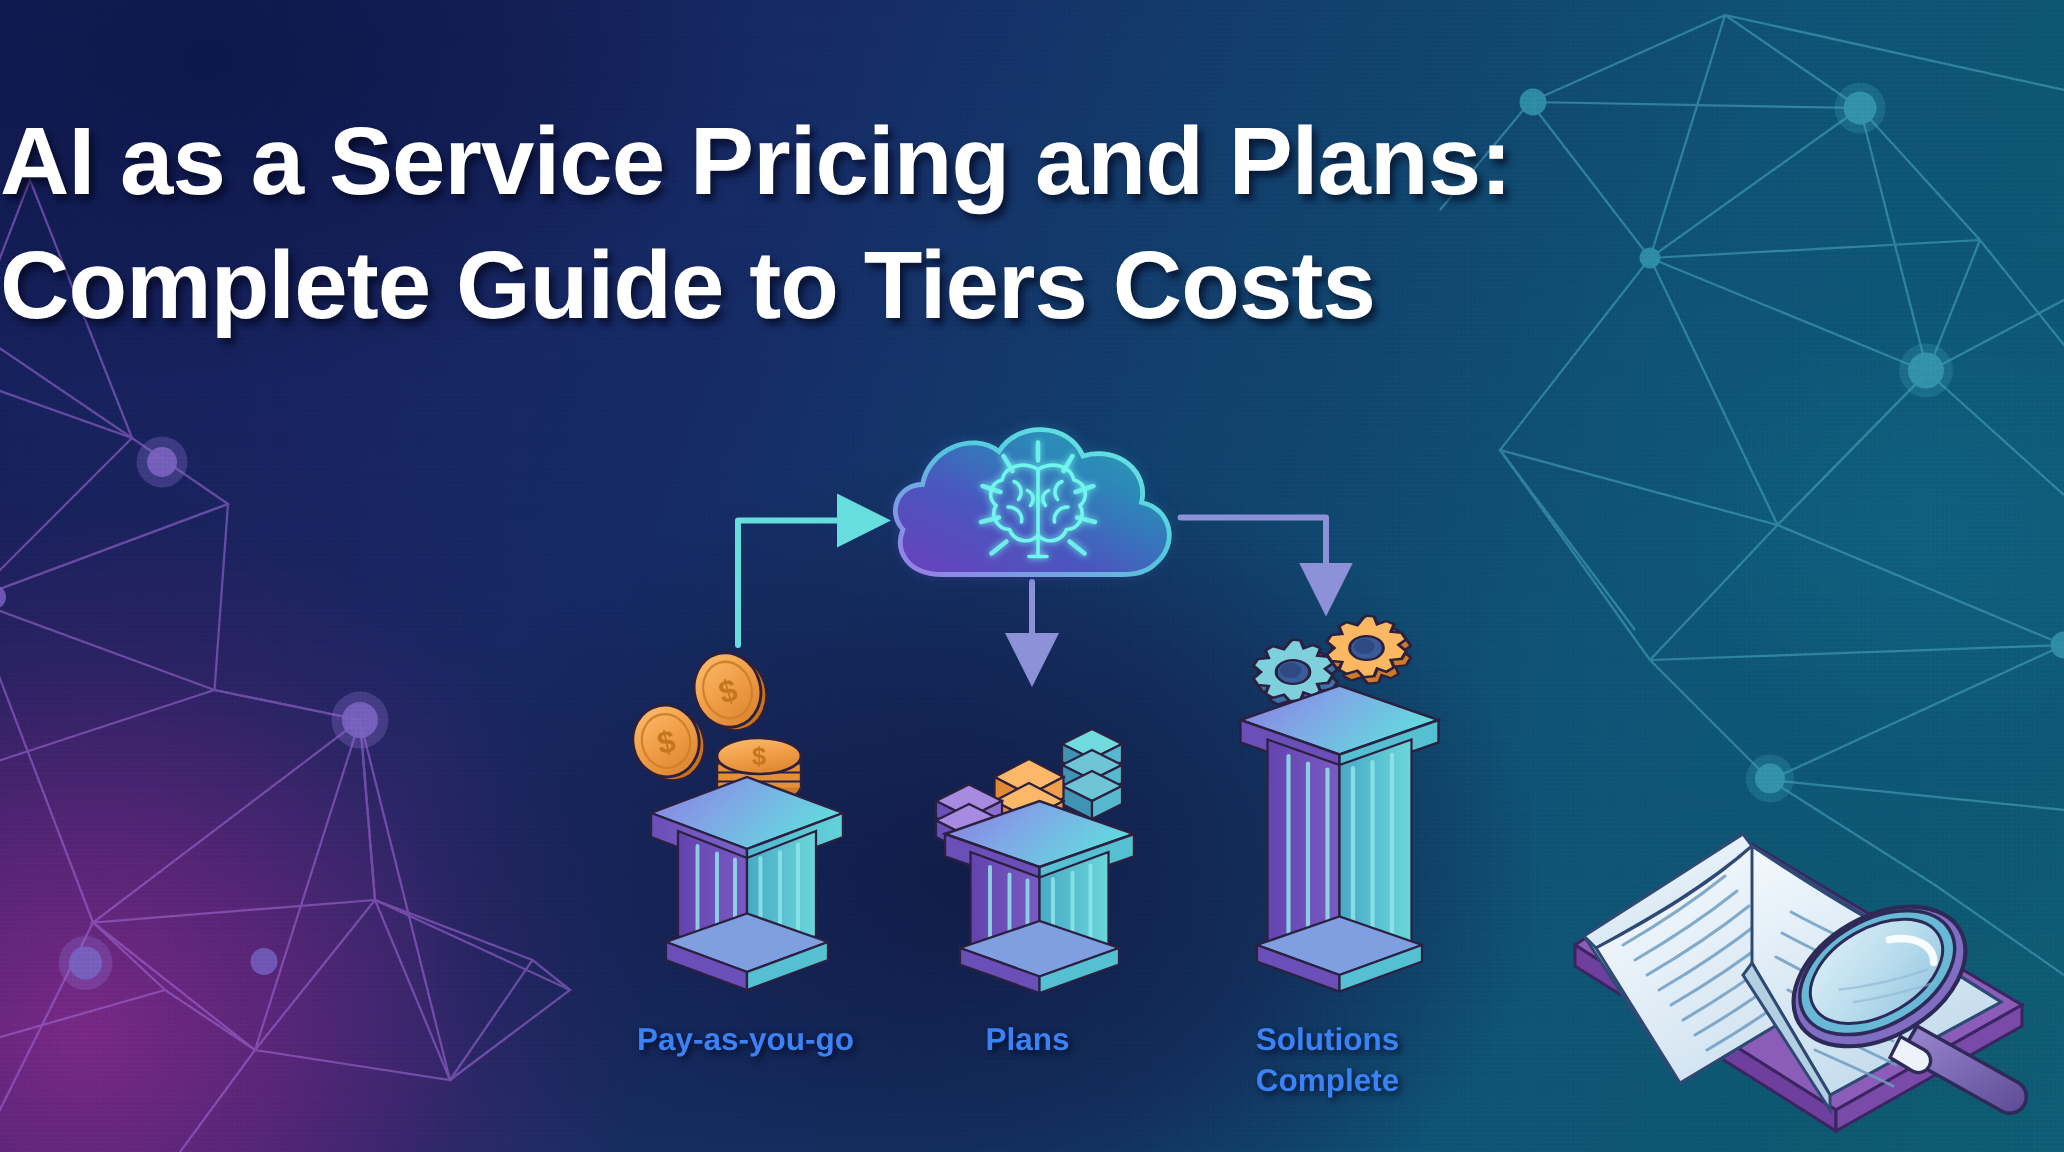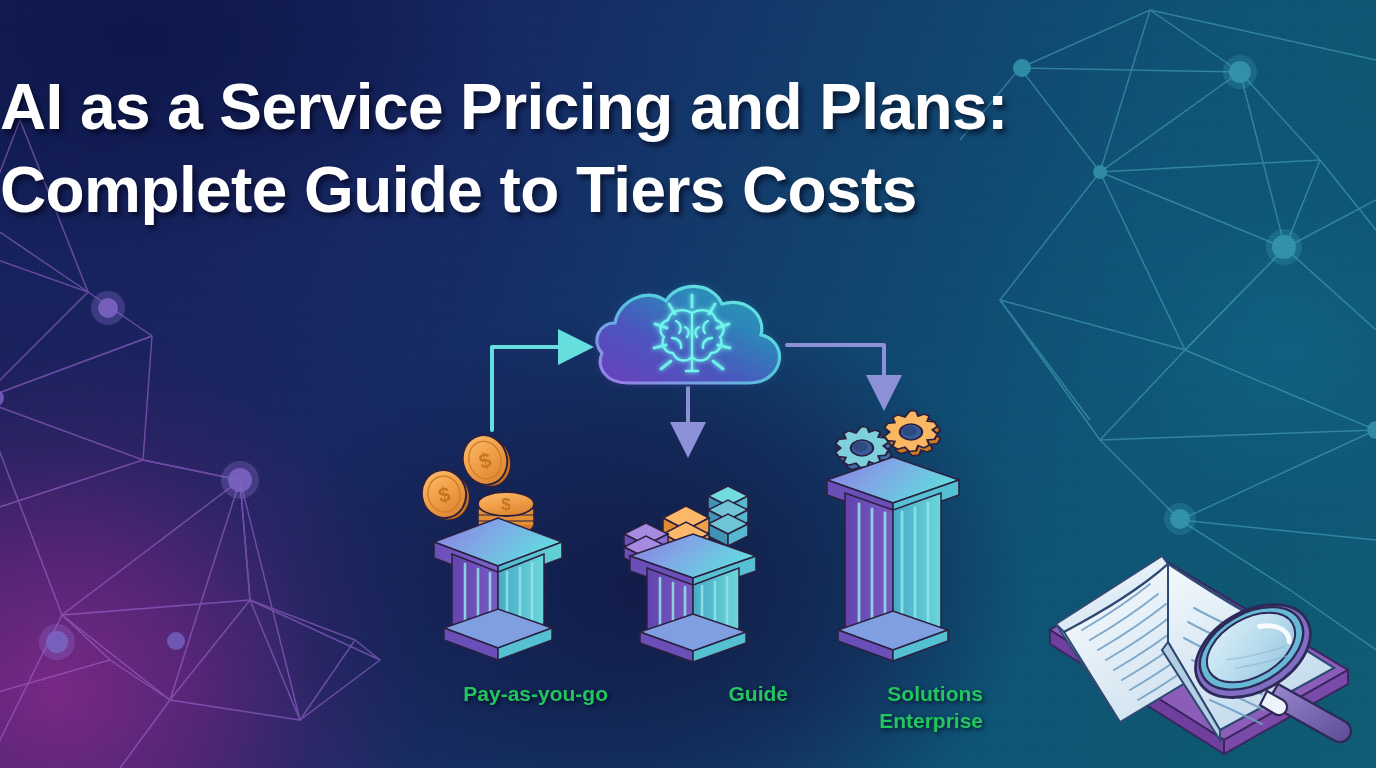--- a/index.html
+++ b/index.html
@@ -85,22 +85,22 @@
     color: #ffffff;
     letter-spacing: -0.6px;
     line-height: 1.30;
     text-shadow: 3px 4px 5px rgba(2,4,22,0.62);
     white-space: nowrap;
   }
 
   
   .pillar-label {
     position: absolute;
-    text-align: right;
-    color: #22c55e;
+    text-align: center;
+    color: #3b82f6;
     font-size: 21px;
     font-weight: 700;
     line-height: 1.30;
     text-shadow: 2px 2px 4px rgba(3,6,26,0.72);
   }
   svg.art { position: absolute; }
 </style>
 </head>
 <body>
 
@@ -508,25 +508,25 @@
       <path d="M23 230 L78 250 L133 230 L78 211 Z" fill="#7f9fe0" stroke="#2b2040" stroke-width="1.5"></path>
       <path d="M23 230 L78 250 L78 261 L23 241 Z" fill="#6b4fb8" stroke="#2b2040" stroke-width="1.5"></path>
       <path d="M133 230 L78 250 L78 261 L133 241 Z" fill="#55c0d2" stroke="#2b2040" stroke-width="1.5"></path>
     </g>
   </svg>
 
   <div class="pillar-label" style="left:386px; top:680px; width:222px;">
     <div>Pay-as-you-go</div>
   </div>
   <div class="pillar-label" style="left:582px; top:680px; width:206px;">
-    <div>Guide</div>
+    <div>Plans</div>
   </div>
   <div class="pillar-label" style="left:787px; top:680px; width:196px;">
     <div>Solutions</div>
-    <div>Enterprise</div>
+    <div>Complete</div>
   </div>
 
   <svg class="art" style="left:1034px; top:534px;" width="342" height="234" viewBox="0 0 342 234">
     <defs>
       <linearGradient id="pageA" x1="0" y1="0" x2="0.6" y2="1">
         <stop offset="0%" stop-color="#fbfdff"></stop>
           <stop offset="100%" stop-color="#cfe2f0"></stop>
       </linearGradient>
       <linearGradient id="pageB" x1="0" y1="0" x2="0.5" y2="1">
         <stop offset="0%" stop-color="#f4f9fd"></stop>

